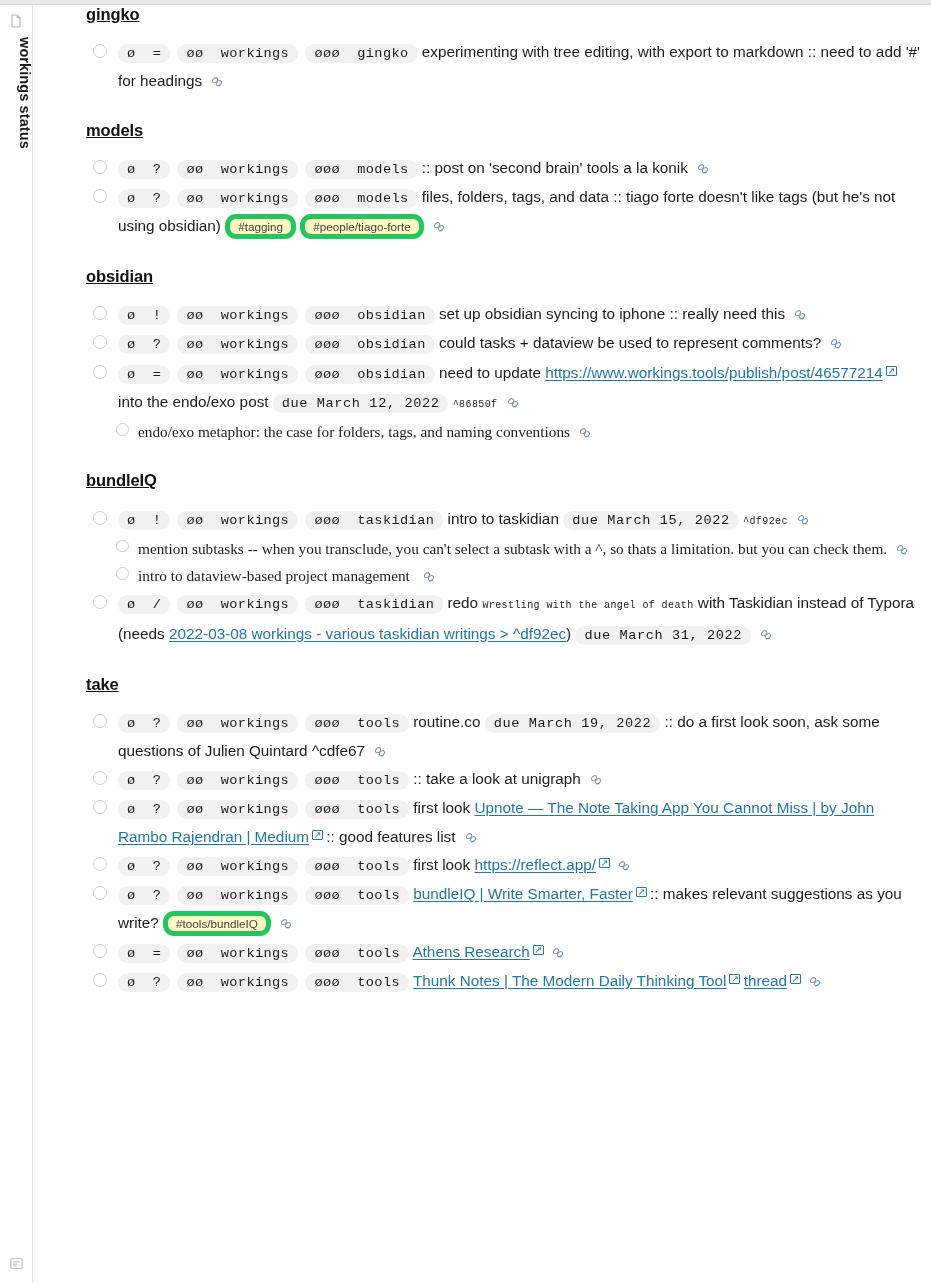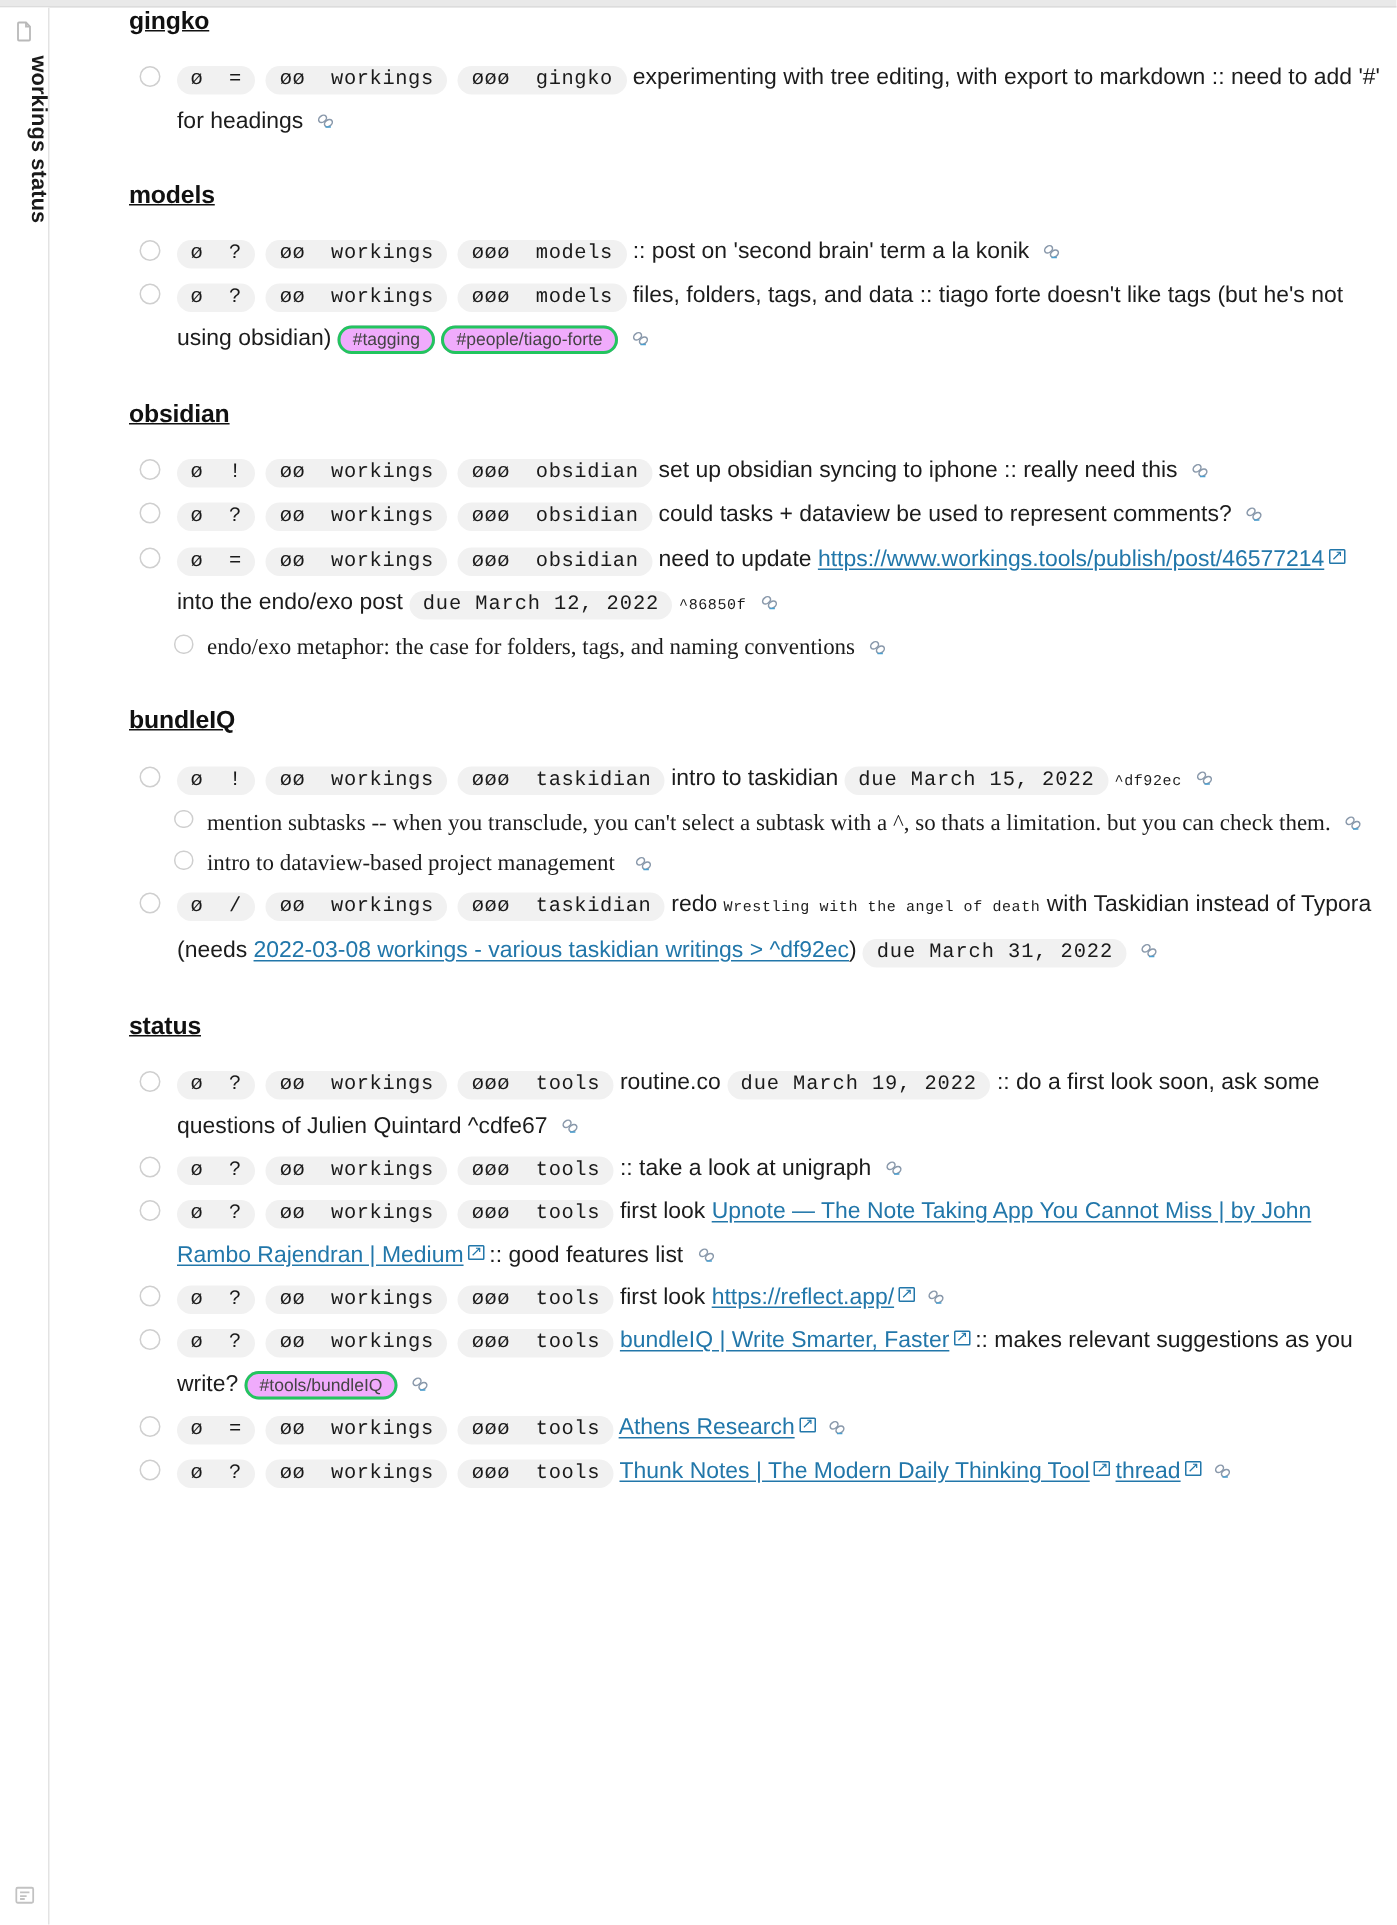--- a/index.html
+++ b/index.html
@@ -135,22 +135,22 @@
     -webkit-box-decoration-break: clone;
   }
   .pill.due {
     white-space: normal;
     letter-spacing: 0.6px;
   }
   .pill + .pill { margin-left: 3px; }
 
   .tag {
     display: inline;
-    background: #f0abfc;
-    border: 2px solid #22c55e;
+    background: #fef9c3;
+    border: 5px solid #22c55e;
     border-radius: 11px;
     padding: 1px 8px;
     font-size: 11.7px;
     color: #444444;
     white-space: nowrap;
   }
 
   .mono {
     font-family: "Liberation Mono", monospace;
     font-size: 10px;
@@ -219,21 +219,21 @@
                 <ellipse cx="15" cy="12.5" rx="4.4" ry="3.2" transform="rotate(-38 15 12.5)"></ellipse>
                 <path d="M12 16.5h5.5" stroke="#4a9fd0"></path>
               </svg></span></li>
         </ul>
         <div class="group-spacer-bottom"></div>
       </div>
       <div class="group">
         <h2 class="group-title">models</h2>
         <div class="group-spacer-top"></div>
         <ul class="group-list">
-          <li class="task"><span class="checkbox"></span><span class="pill">ø  ?</span> <span class="pill">øø  workings</span> <span class="pill">øøø  models</span><span class="txt"> :: post on 'second brain' term a la konik </span><span class="linkicon"><svg viewBox="0 0 24 20" width="16" height="13" fill="none" stroke="#8a99ab" stroke-width="1.6">
+          <li class="task"><span class="checkbox"></span><span class="pill">ø  ?</span> <span class="pill">øø  workings</span> <span class="pill">øøø  models</span><span class="txt"> :: post on 'second brain' tools a la konik </span><span class="linkicon"><svg viewBox="0 0 24 20" width="16" height="13" fill="none" stroke="#8a99ab" stroke-width="1.6">
                 <ellipse cx="9" cy="8" rx="4.4" ry="3.2" transform="rotate(-38 9 8)"></ellipse>
                 <ellipse cx="15" cy="12.5" rx="4.4" ry="3.2" transform="rotate(-38 15 12.5)"></ellipse>
                 <path d="M12 16.5h5.5" stroke="#4a9fd0"></path>
               </svg></span></li>
           <li class="task"><span class="checkbox"></span><span class="pill">ø  ?</span> <span class="pill">øø  workings</span> <span class="pill">øøø  models</span><span class="txt"> files, folders, tags, and data :: tiago forte doesn't like tags (but he's not using obsidian) </span><span class="tag">#tagging</span><span class="txt"> </span><span class="tag">#people/tiago-forte</span><span class="txt"> </span><span class="linkicon"><svg viewBox="0 0 24 20" width="16" height="13" fill="none" stroke="#8a99ab" stroke-width="1.6">
                 <ellipse cx="9" cy="8" rx="4.4" ry="3.2" transform="rotate(-38 9 8)"></ellipse>
                 <ellipse cx="15" cy="12.5" rx="4.4" ry="3.2" transform="rotate(-38 15 12.5)"></ellipse>
                 <path d="M12 16.5h5.5" stroke="#4a9fd0"></path>
               </svg></span></li>
         </ul>
@@ -287,21 +287,21 @@
               </svg></span></li>
           <li class="task"><span class="checkbox"></span><span class="pill">ø  /</span> <span class="pill">øø  workings</span> <span class="pill">øøø  taskidian</span><span class="txt"> redo </span><span class="mono">Wrestling with the angel of death</span><span class="txt"> with Taskidian instead of Typora (needs </span><a class="ilink">2022-03-08 workings - various taskidian writings &gt; ^df92ec</a><span class="txt">) </span><span class="pill due">due  March 31, 2022</span><span class="txt"> </span><span class="linkicon"><svg viewBox="0 0 24 20" width="16" height="13" fill="none" stroke="#8a99ab" stroke-width="1.6">
                 <ellipse cx="9" cy="8" rx="4.4" ry="3.2" transform="rotate(-38 9 8)"></ellipse>
                 <ellipse cx="15" cy="12.5" rx="4.4" ry="3.2" transform="rotate(-38 15 12.5)"></ellipse>
                 <path d="M12 16.5h5.5" stroke="#4a9fd0"></path>
               </svg></span></li>
         </ul>
         <div class="group-spacer-bottom"></div>
       </div>
       <div class="group">
-        <h2 class="group-title">status</h2>
+        <h2 class="group-title">take</h2>
         <div class="group-spacer-top"></div>
         <ul class="group-list">
           <li class="task"><span class="checkbox"></span><span class="pill">ø  ?</span> <span class="pill">øø  workings</span> <span class="pill">øøø  tools</span><span class="txt"> routine.co </span><span class="pill due">due  March 19, 2022</span><span class="txt"> :: do a first look soon, ask some questions of Julien Quintard ^cdfe67 </span><span class="linkicon"><svg viewBox="0 0 24 20" width="16" height="13" fill="none" stroke="#8a99ab" stroke-width="1.6">
                 <ellipse cx="9" cy="8" rx="4.4" ry="3.2" transform="rotate(-38 9 8)"></ellipse>
                 <ellipse cx="15" cy="12.5" rx="4.4" ry="3.2" transform="rotate(-38 15 12.5)"></ellipse>
                 <path d="M12 16.5h5.5" stroke="#4a9fd0"></path>
               </svg></span></li>
           <li class="task"><span class="checkbox"></span><span class="pill">ø  ?</span> <span class="pill">øø  workings</span> <span class="pill">øøø  tools</span><span class="txt"> :: take a look at unigraph </span><span class="linkicon"><svg viewBox="0 0 24 20" width="16" height="13" fill="none" stroke="#8a99ab" stroke-width="1.6">
                 <ellipse cx="9" cy="8" rx="4.4" ry="3.2" transform="rotate(-38 9 8)"></ellipse>
                 <ellipse cx="15" cy="12.5" rx="4.4" ry="3.2" transform="rotate(-38 15 12.5)"></ellipse>

